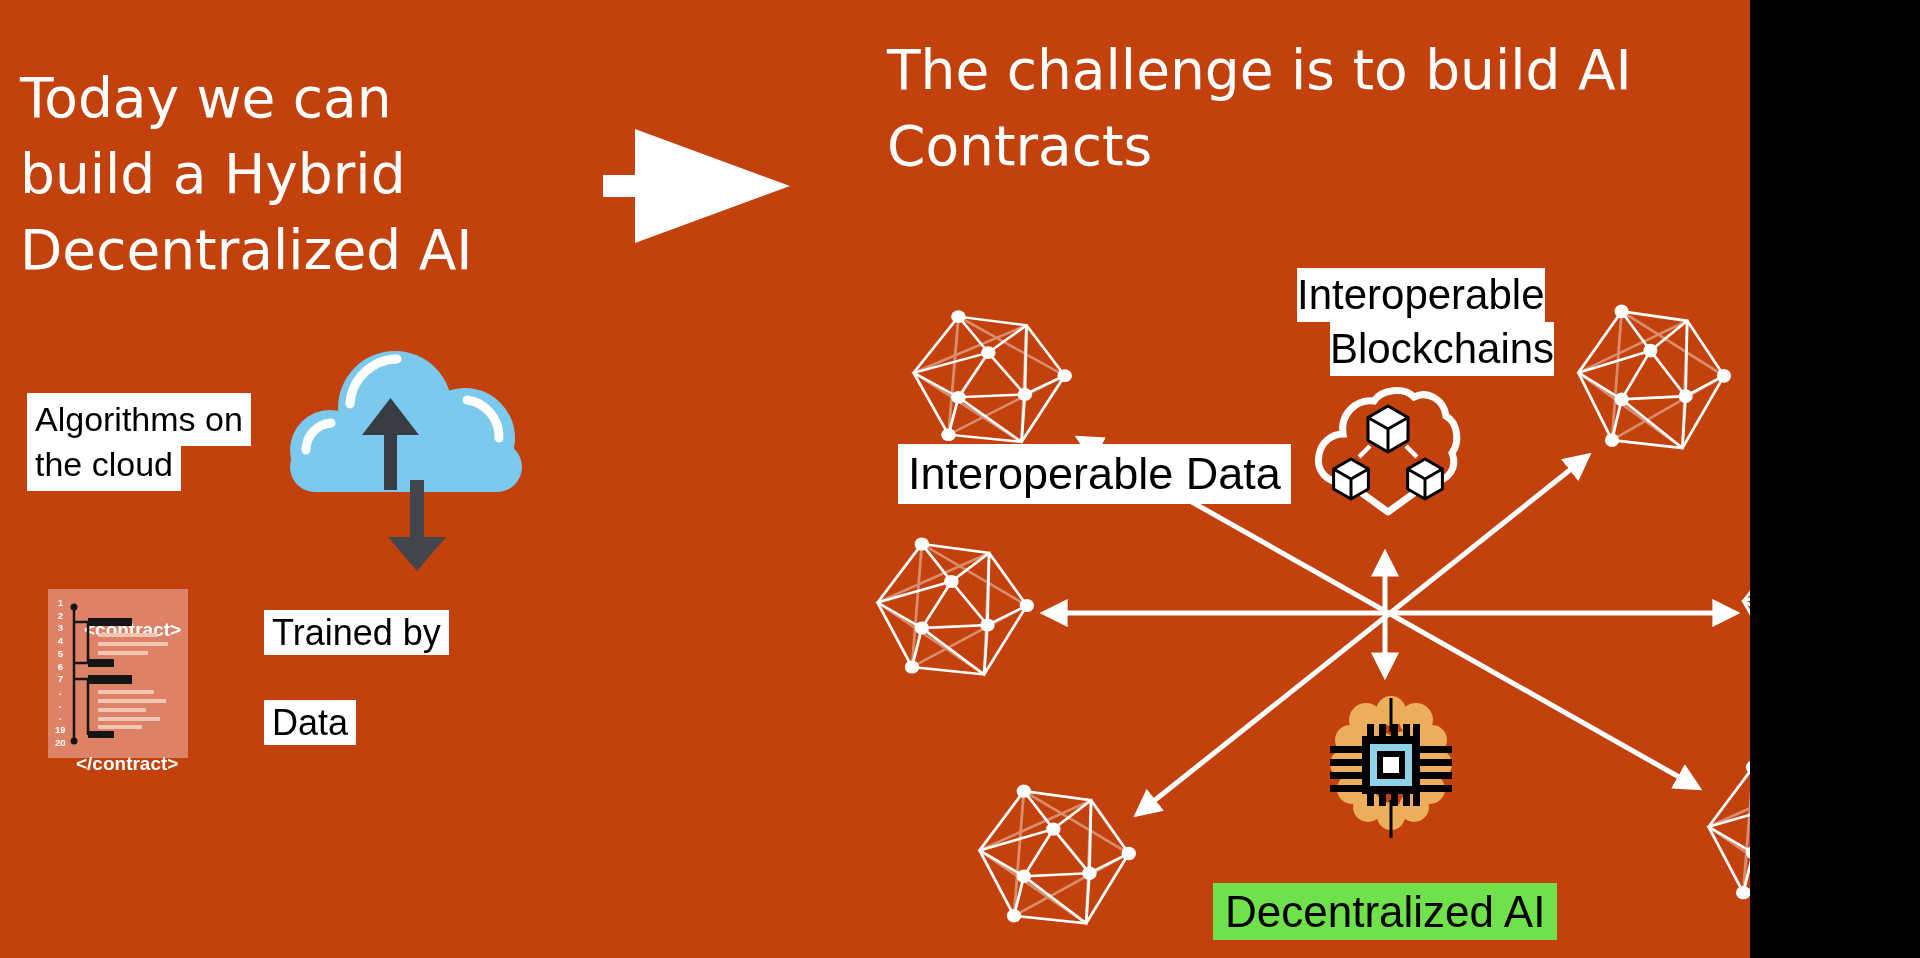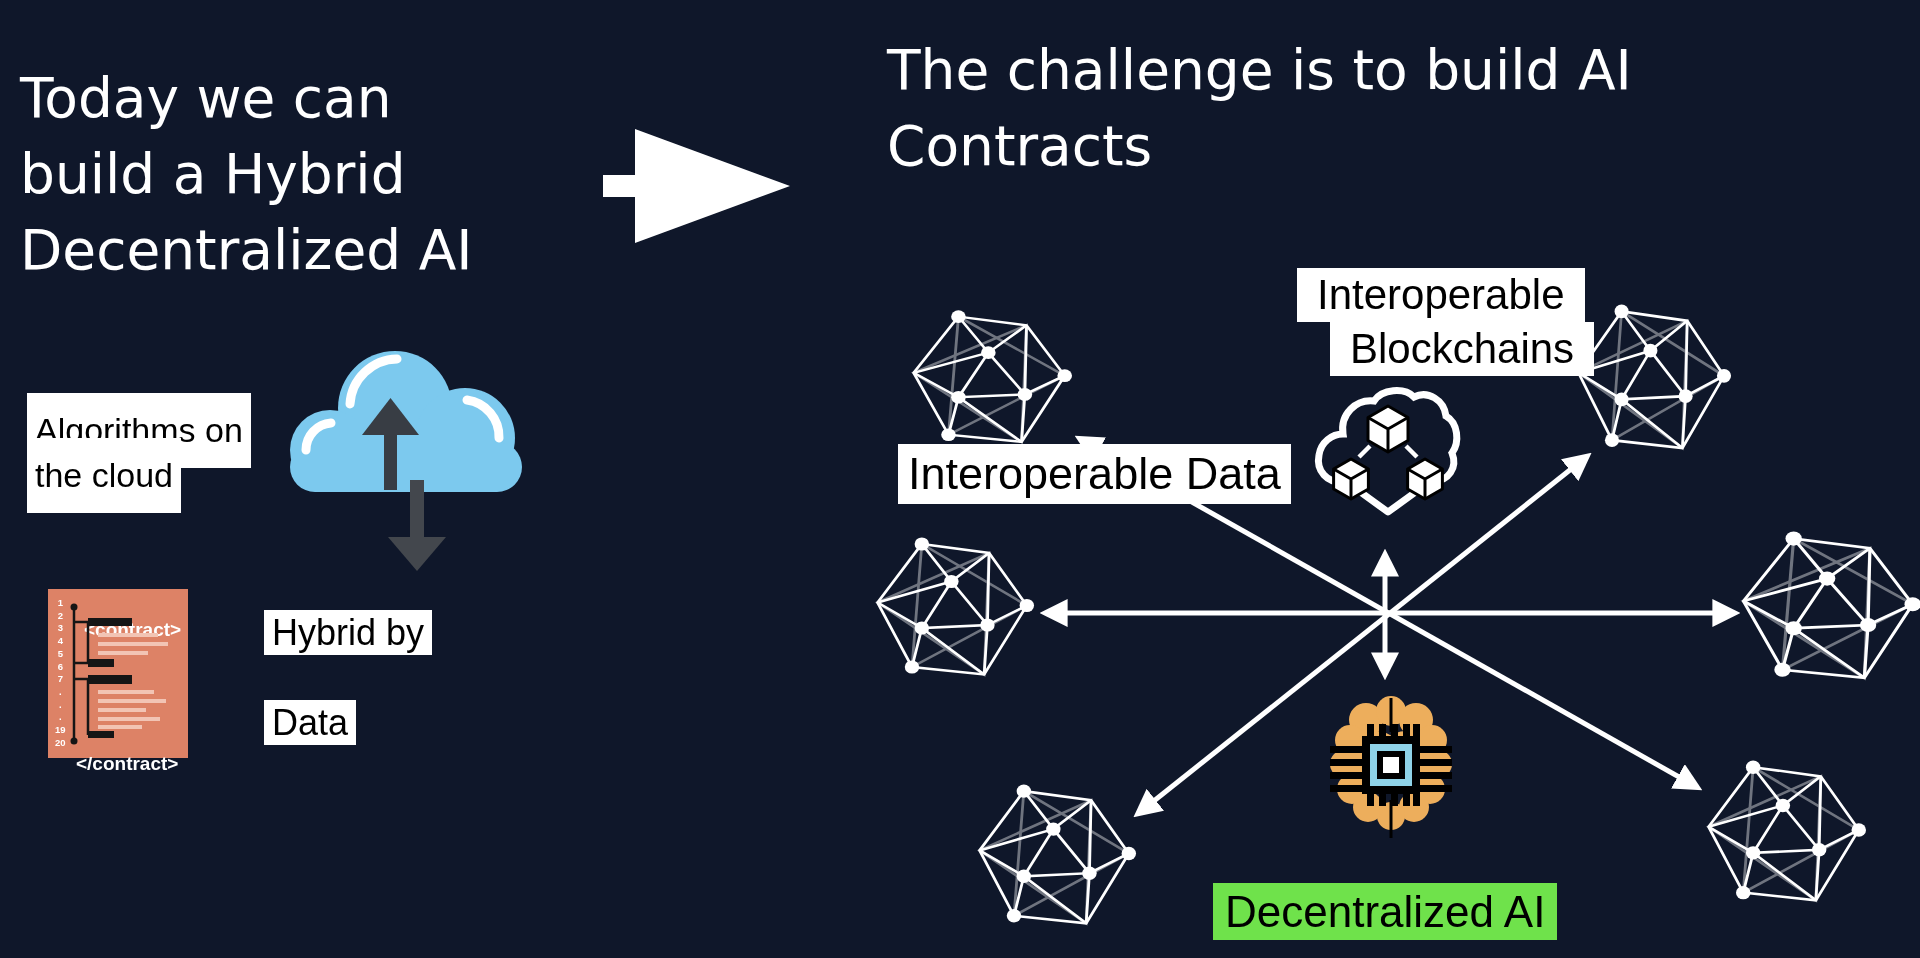--- a/index.html
+++ b/index.html
@@ -1,29 +1,29 @@
 <!DOCTYPE html>
 <html><head>
 <meta charset="utf-8">
 <style>
   html,body{margin:0;padding:0;background:#000;}
-  .slide{position:relative;width:1920px;height:958px;background:#0f172a;overflow:hidden;
+  .slide{position:relative;width:1750px;height:958px;background:#c2410c;overflow:hidden;
          font-family:"Liberation Sans", sans-serif;}
   
   .heading{position:absolute;color:#fff;font-family:"DejaVu Sans", sans-serif;
            font-size:55px;line-height:76px;font-weight:400;letter-spacing:0;}
   .heading-left{left:20px;top:60px;}
   .heading-right{left:848px;top:32px;margin-left:39px;}
   .h-line{display:block;white-space:nowrap;}
   
   .lbl{position:absolute;background:#fff;color:#000;white-space:nowrap;
        font-family:"Liberation Sans", sans-serif;}
-  .lbl-sm{font-size:34px;line-height:45px;padding:15px 8px;}
+  .lbl-sm{font-size:34px;line-height:45px;padding:4px 8px;}
   .lbl-md{font-size:36px;line-height:45px;padding:0 8px;}
-  .lbl-lg{font-size:42px;line-height:54px;padding:0 20px;}
+  .lbl-lg{font-size:42px;line-height:54px;padding:0 0;}
   .lbl-xl{font-size:45px;line-height:60px;padding:0 10px;}
   .lbl-green{background:#6FE24B;font-size:44px;line-height:57px;padding:0 12px;}
   
   .abs{position:absolute;}
   .node{position:absolute;}
   
   .contract{position:absolute;left:48px;top:589px;width:140px;height:169px;background:#DD8266;}
   .contract .nums{position:absolute;left:7px;top:8px;color:#fff;font-size:9.5px;line-height:12.7px;
                   white-space:pre-line;font-weight:bold;text-align:center;}
   .contract .tag{position:absolute;color:#fff;font-weight:bold;font-size:19px;white-space:nowrap;margin-top:24px;}
@@ -136,21 +136,21 @@
         <rect x="50" y="62" width="50" height="4"></rect>
         <rect x="50" y="101" width="56" height="4"></rect>
         <rect x="50" y="110" width="68" height="4"></rect>
         <rect x="50" y="119" width="48" height="4"></rect>
         <rect x="50" y="128" width="62" height="4"></rect>
         <rect x="50" y="136" width="44" height="4"></rect>
       </g>
     </svg>
   </div>
 
-  <div class="lbl lbl-md z4" style="left:264px;top:610px">Hybrid by</div>
+  <div class="lbl lbl-md z4" style="left:264px;top:610px">Trained by</div>
   <div class="lbl lbl-md z4" style="left:264px;top:700px">Data</div>
 
   <div class="heading heading-right">
     <span class="h-line">The challenge is to build AI</span>
     <span class="h-line">Contracts</span>
   </div>
 
   <svg class="abs z1" style="left:0;top:0;pointer-events:none" width="1920" height="958" viewBox="0 0 1920 958">
     <defs>
       <marker id="ah" viewBox="0 0 10 10" refX="7" refY="5" markerWidth="5.6" markerHeight="5.6" orient="auto-start-reverse">

